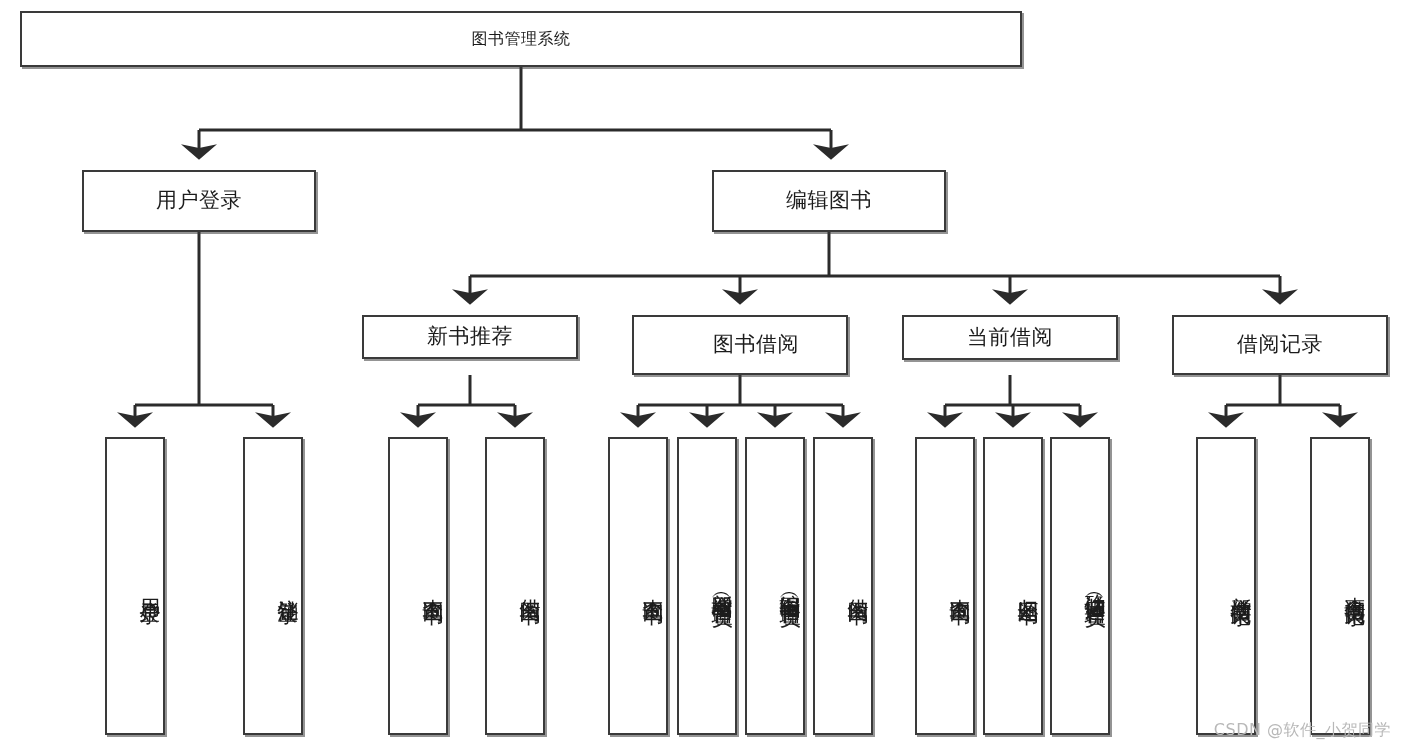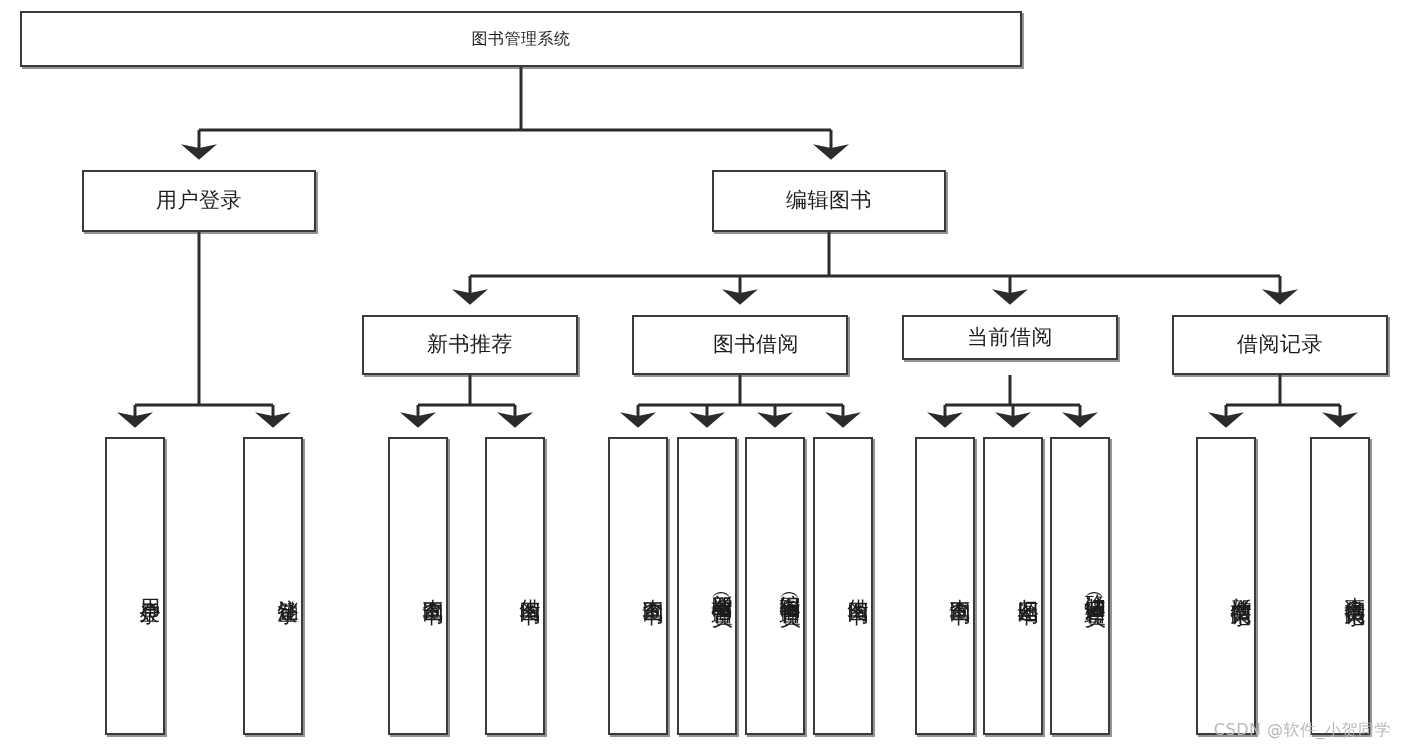--- a/index.html
+++ b/index.html
@@ -131,21 +131,21 @@
   </div>
 
   <div class="node horiz" style="left:82px; top:170px; width:234px; height:62px;">
     <span>用户登录</span>
   </div>
 
   <div class="node horiz" style="left:712px; top:170px; width:234px; height:62px;">
     <span>编辑图书</span>
   </div>
 
-  <div class="node horiz" style="left:362px; top:315px; width:216px; height:60px;">
+  <div class="node horiz" style="left:362px; top:315px; width:216px; height:44px;">
     <span>新书推荐</span>
   </div>
 
   <div class="node horiz" style="left:632px; top:315px; width:216px; height:60px;padding-left:32px;">
     <span>图书借阅</span>
   </div>
 
   <div class="node horiz" style="left:902px; top:315px; width:216px; height:45px;">
     <span>当前借阅</span>
   </div>

